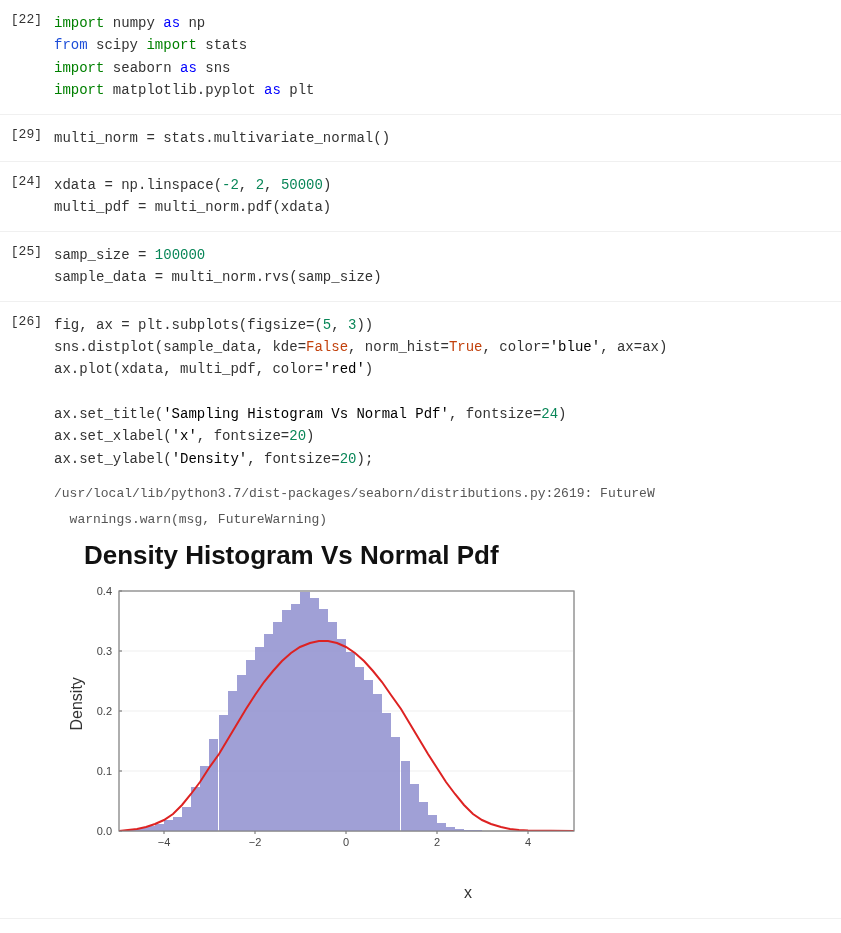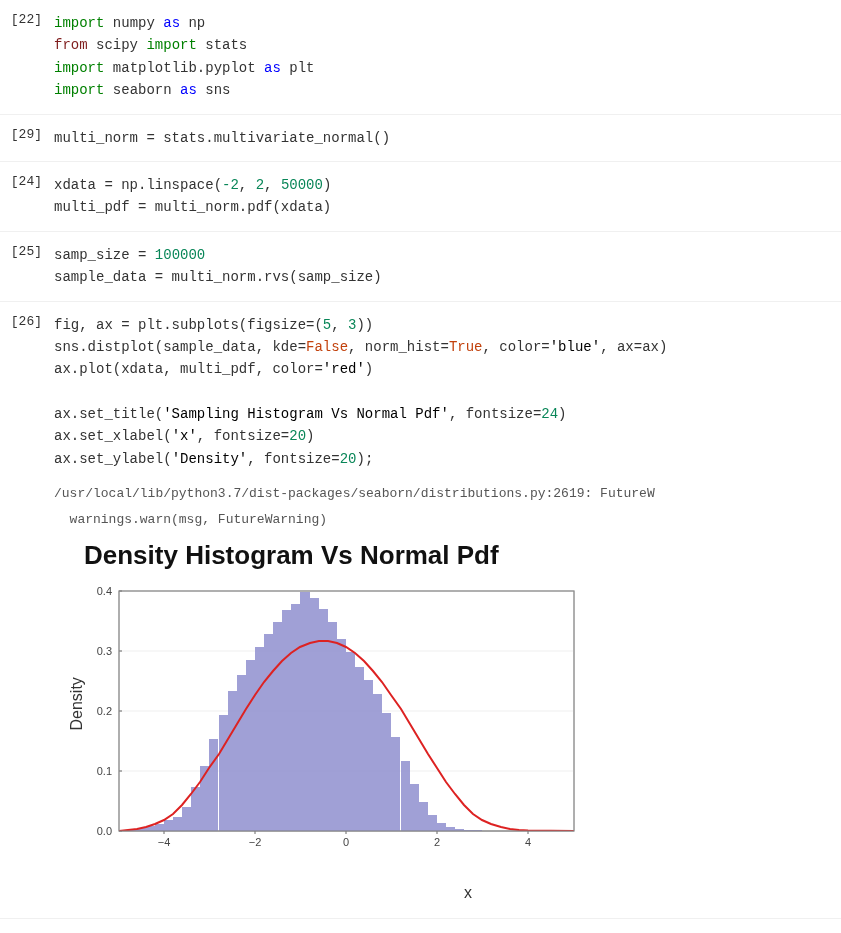--- a/index.html
+++ b/index.html
@@ -31,21 +31,21 @@
     .cell-content {
       flex: 1;
       padding: 4px 24px 4px 4px;
       line-height: 1.6;
     }
     .code-line {
       white-space: pre;
     }
     
     .kw-import { color: #008000; font-weight: normal; }
-    .kw-from   { color: #7f1d1d; }
+    .kw-from   { color: #1d4ed8; }
     .kw-as     { color: #0000ff; }
     .kw-num    { color: #098658; }
     .kw-str    { color: #000000; }
     .kw-true   { color: #c2410c; }
     .warning-text {
       color: #555;
       font-size: 13px;
       margin-bottom: 6px;
       line-height: 1.5;
     }
@@ -67,22 +67,22 @@
 </head>
 <body>
 
 <div class="notebook">
 
   <div class="cell">
     <div class="cell-number">[22]</div>
     <div class="cell-content">
       <div class="code-line"><span class="kw-import">import</span> numpy <span class="kw-as">as</span> np</div>
       <div class="code-line"><span class="kw-from">from</span> scipy <span class="kw-import">import</span> stats</div>
+      <div class="code-line"><span class="kw-import">import</span> seaborn <span class="kw-as">as</span> sns</div>
       <div class="code-line"><span class="kw-import">import</span> matplotlib.pyplot <span class="kw-as">as</span> plt</div>
-      <div class="code-line"><span class="kw-import">import</span> seaborn <span class="kw-as">as</span> sns</div>
     </div>
   </div>
 
   <div class="cell">
     <div class="cell-number">[29]</div>
     <div class="cell-content">
       <div class="code-line">multi_norm = stats.multivariate_normal()</div>
     </div>
   </div>
 

